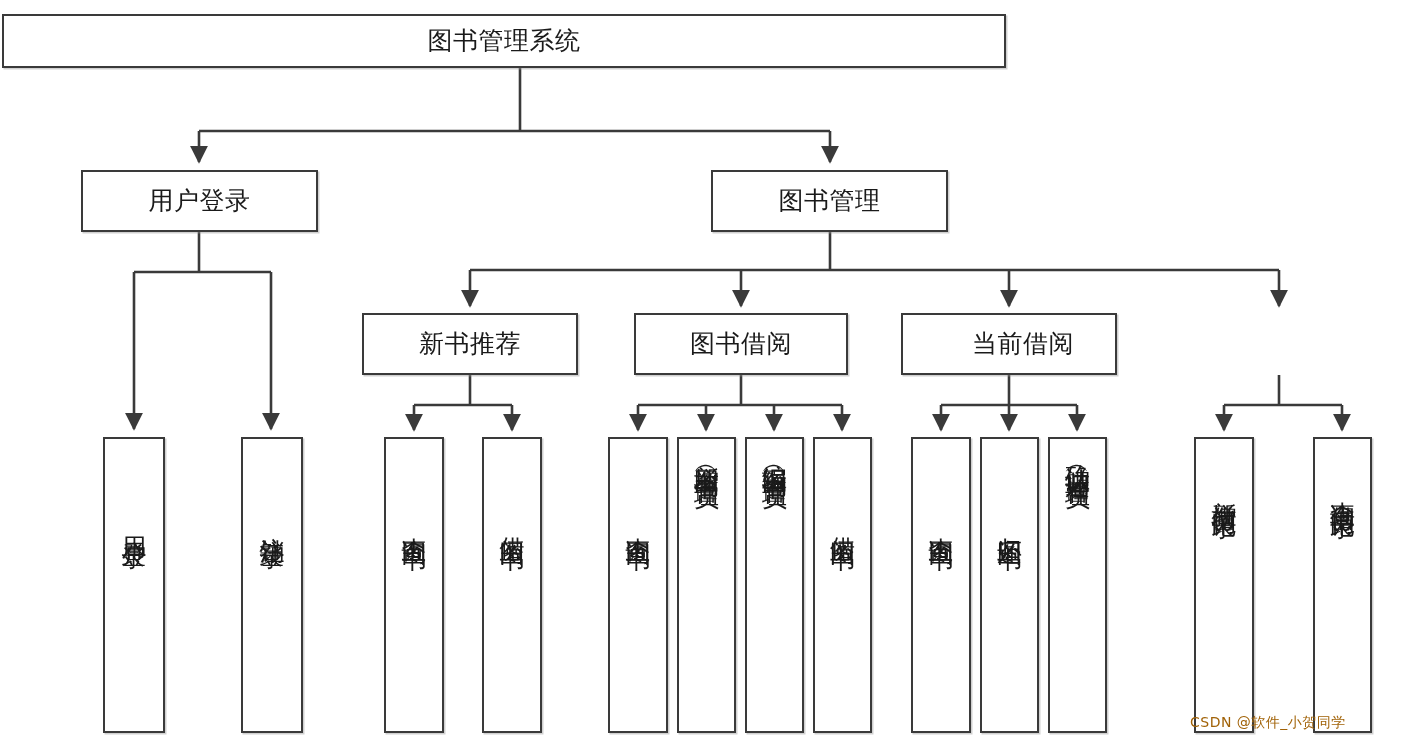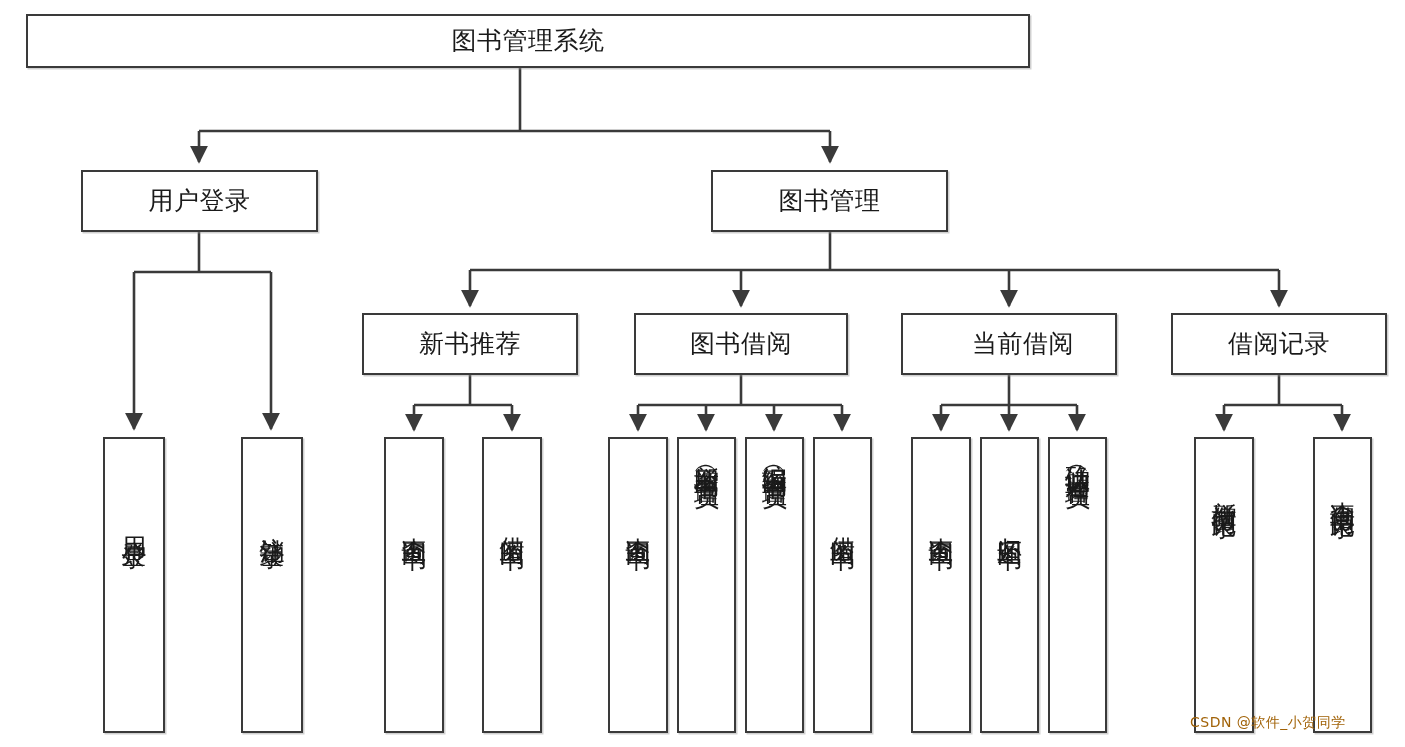--- a/index.html
+++ b/index.html
@@ -118,42 +118,39 @@
       <path d="M 1009 405 L 1009 430" marker-end="url(#arrow)"></path>
       <path d="M 1077 405 L 1077 430" marker-end="url(#arrow)"></path>
 
       <path d="M 1279 375 L 1279 405"></path>
       <path d="M 1224 405 L 1342 405"></path>
       <path d="M 1224 405 L 1224 430" marker-end="url(#arrow)"></path>
       <path d="M 1342 405 L 1342 430" marker-end="url(#arrow)"></path>
     </g>
   </svg>
 
-  <div class="node h-node" id="root-node" style="left:26px; top:14px; width:1004px; height:54px;">
+  <div class="node h-node" id="root-node" style="left:2px; top:14px; width:1004px; height:54px;">
     <span class="label">图书管理系统</span>
   </div>
 
   <div class="node h-node" style="left:81px; top:170px; width:237px; height:62px;">
     <span class="label">用户登录</span>
   </div>
   <div class="node h-node" style="left:711px; top:170px; width:237px; height:62px;">
     <span class="label">图书管理</span>
   </div>
 
   <div class="node h-node" style="left:634px; top:313px; width:214px; height:62px;">
     <span class="label">图书借阅</span>
   </div>
   <div class="node h-node" style="left:362px; top:313px; width:216px; height:62px;">
     <span class="label">新书推荐</span>
   </div>
   <div class="node h-node" style="left:901px; top:313px; width:216px; height:62px;padding-left:28px;">
     <span class="label">当前借阅</span>
-  </div>
-  <div class="node h-node" style="left:1171px; top:313px; width:216px; height:62px;">
-    <span class="label">借阅记录</span>
   </div>
 
   <div class="node v-node" style="left:103px; top:437px; width:62px; height:296px; padding-top:78px;">
     <span class="label">用户登录</span>
   </div>
   <div class="node v-node" style="left:241px; top:437px; width:62px; height:296px; padding-top:78px;">
     <span class="label">注销登录</span>
   </div>
 
   <div class="node v-node" style="left:384px; top:437px; width:60px; height:296px; padding-top:78px;">

